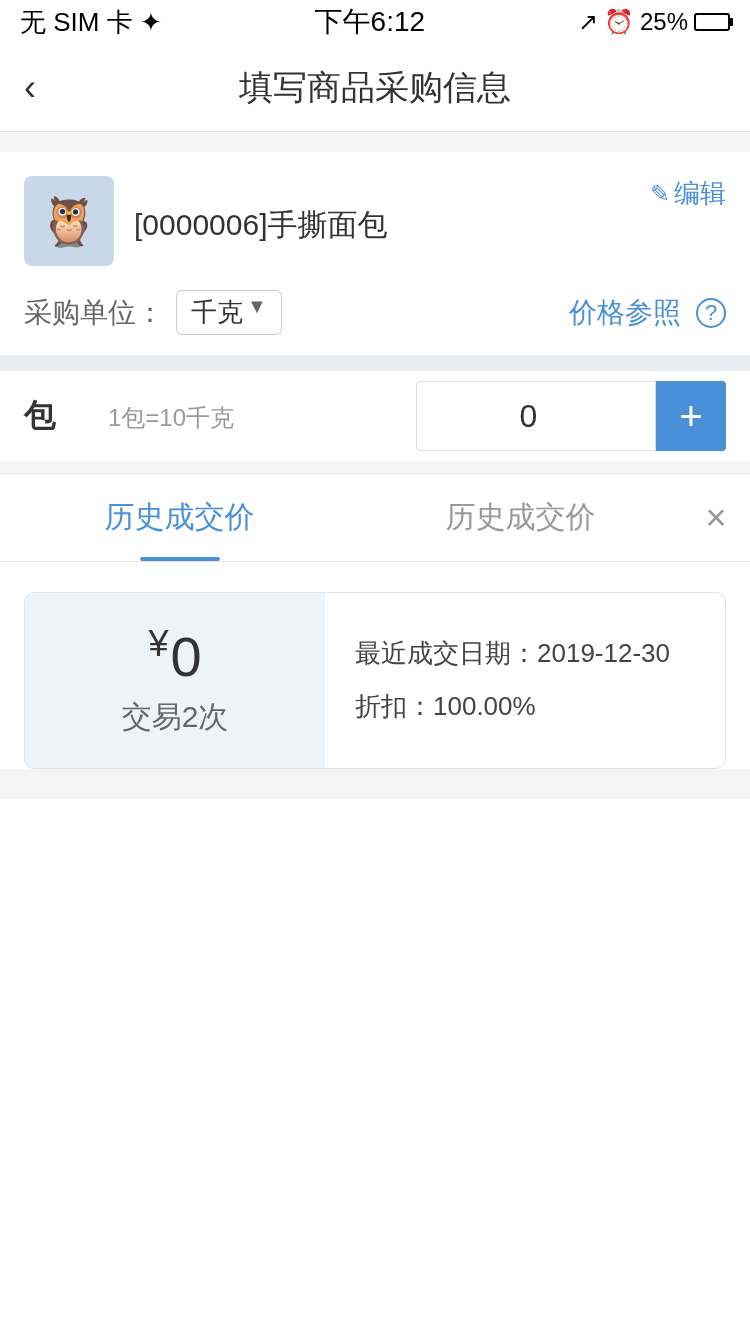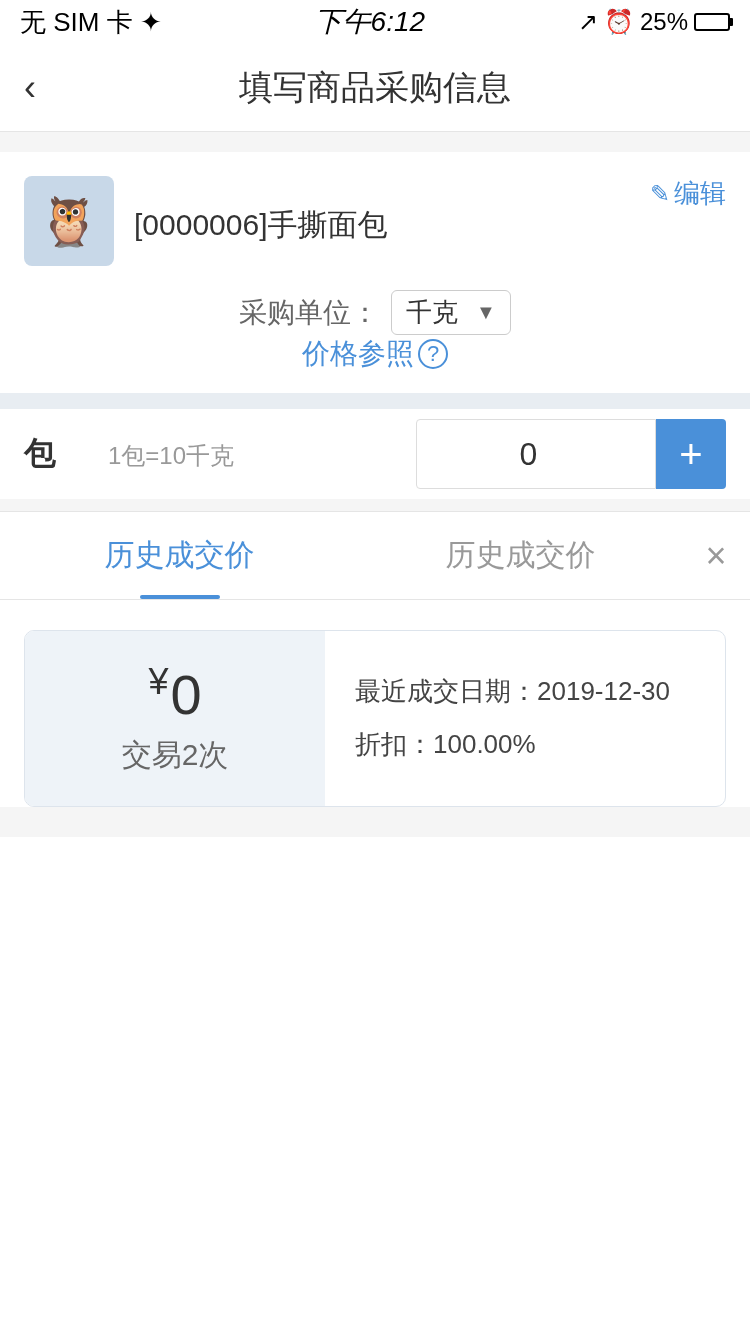--- a/index.html
+++ b/index.html
@@ -24,21 +24,20 @@
       font-size: 28px;
     }
     .status-left {
       font-size: 26px;
       color: #000;
     }
     .status-center {
       font-size: 28px;
       color: #000;
       font-weight: 500;
-      font-style: italic;
     }
     .status-right {
       display: flex;
       align-items: center;
       gap: 6px;
       font-size: 24px;
       color: #000;
     }
     .battery-icon {
       display: inline-flex;
@@ -141,49 +140,47 @@
       white-space: nowrap;
     }
     .edit-icon {
       font-size: 24px;
     }
 
     .product-footer {
       display: flex;
       align-items: center;
       justify-content: space-between;
-      flex-direction: column;
     }
     .unit-row {
       display: flex;
       align-items: center;
       gap: 12px;
       font-size: 28px;
       color: #666;
     }
     .unit-select {
       border: 1px solid #ccc;
       border-radius: 6px;
       padding: 4px 14px;
       font-size: 26px;
       color: #333;
       background: #fff;
       display: flex;
-      align-items: center;
-      gap: 18px;
+      gap: 4px;
       cursor: pointer;
     }
     .chevron-down {
       font-size: 20px;
       color: #666;
     }
     .price-ref {
       display: flex;
       align-items: center;
-      gap: 4px;
+      gap: 15px;
       font-size: 28px;
       color: #4a90d9;
       cursor: pointer;
     }
     .help-circle {
       width: 30px;
       height: 30px;
       border: 2px solid #4a90d9;
       border-radius: 50%;
       display: flex;

